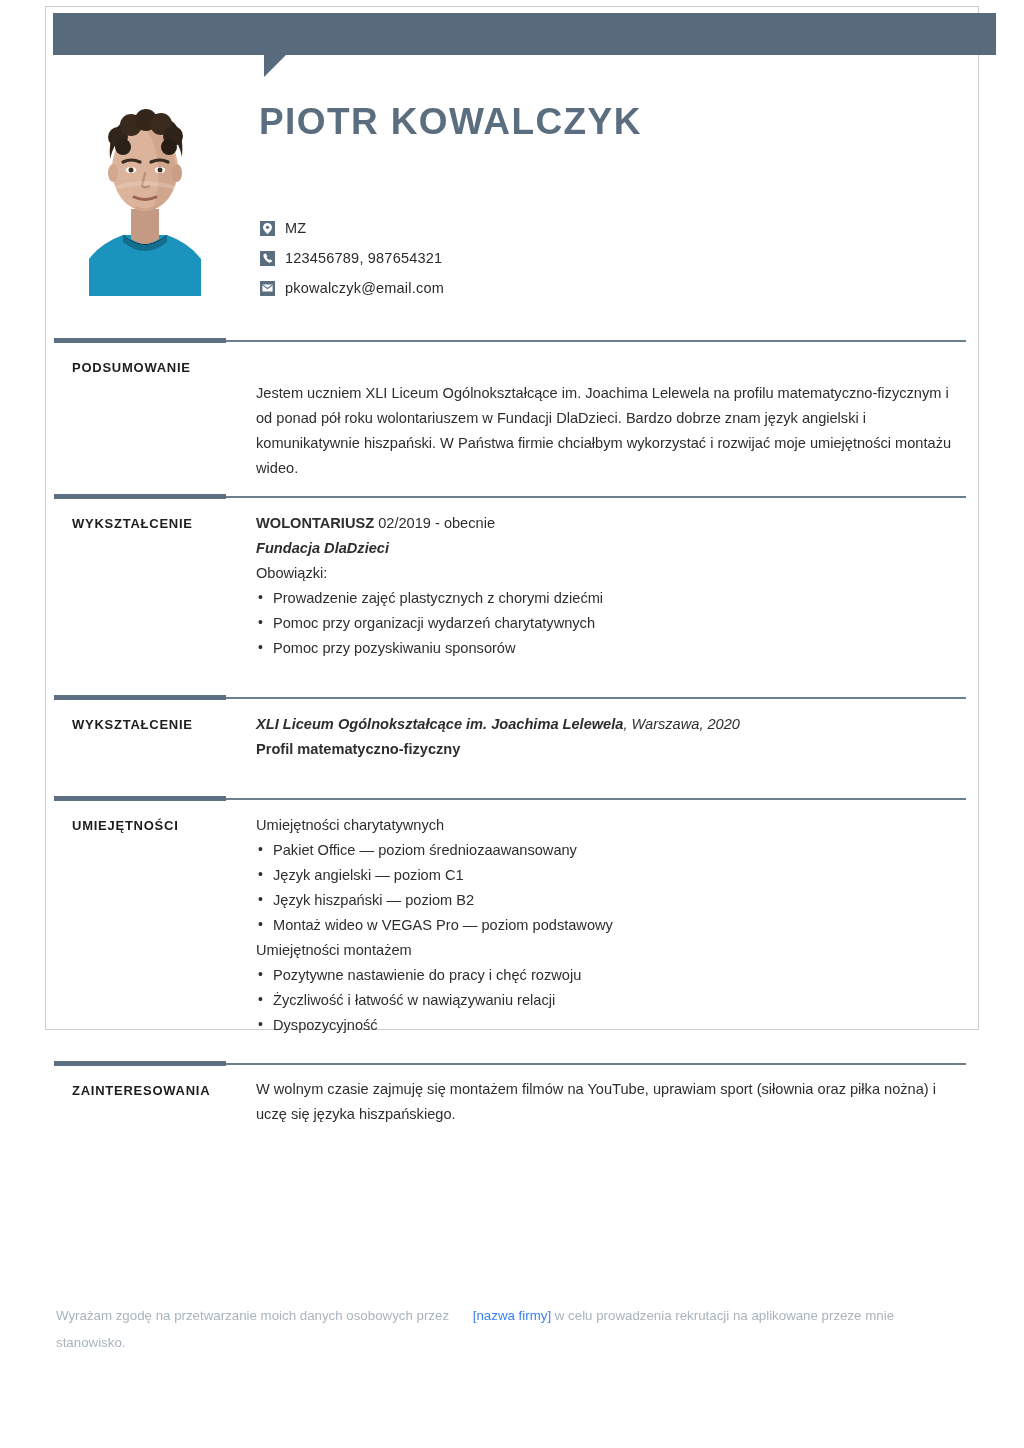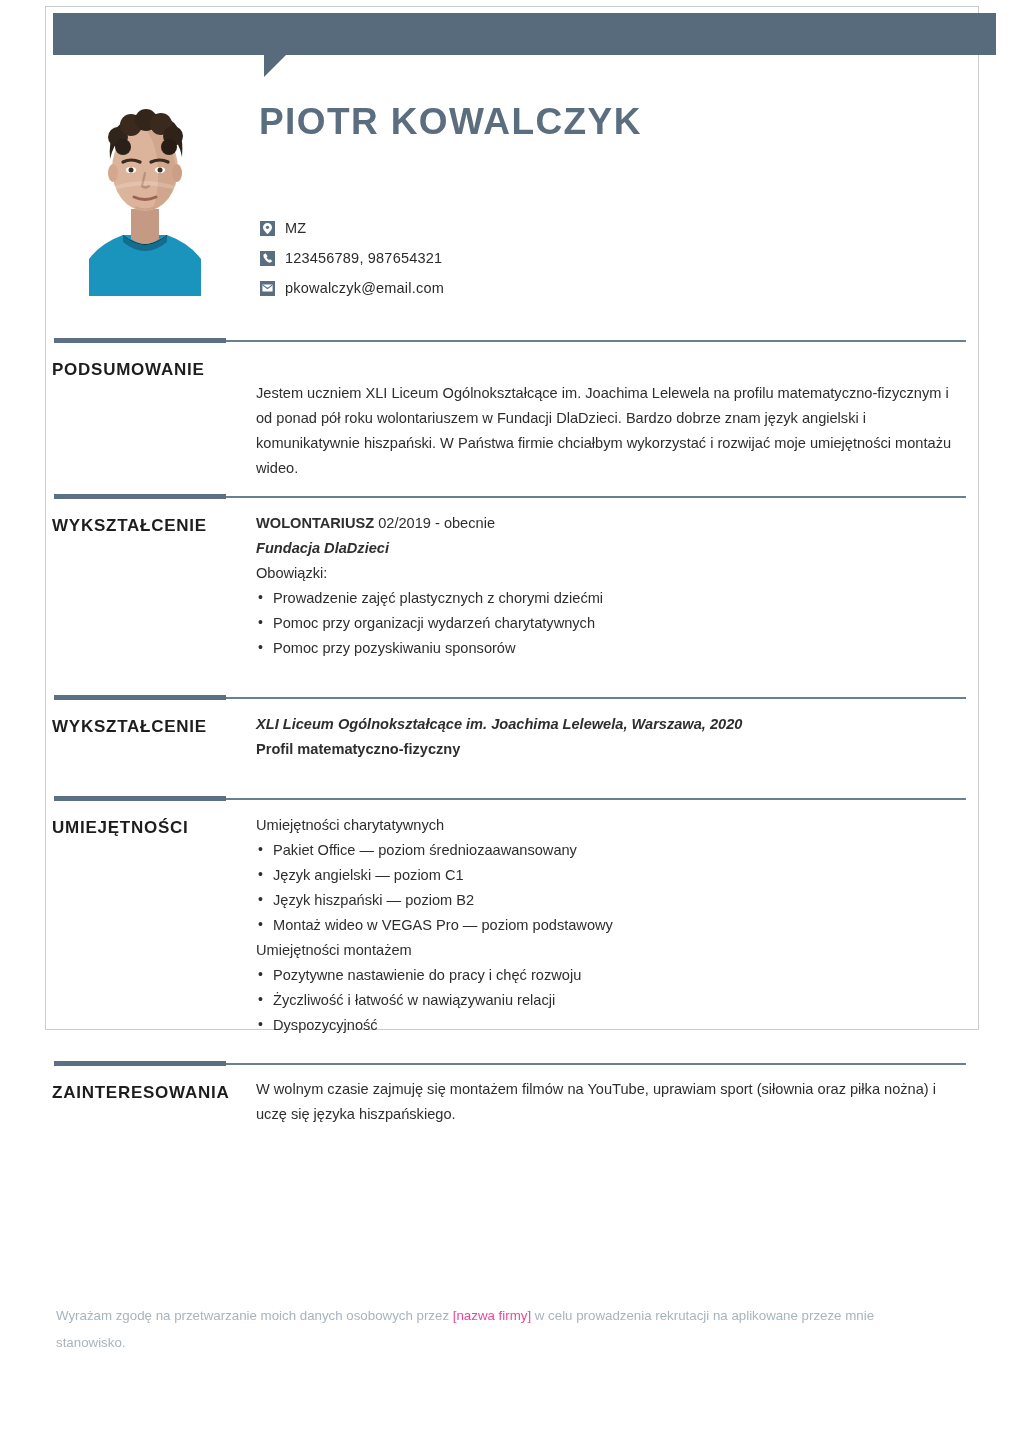--- a/index.html
+++ b/index.html
@@ -117,42 +117,42 @@
   .divider .thin {
     position: absolute;
     left: 172px;
     top: 2px;
     width: 740px;
     height: 1.6px;
     background: #6a808f;
   }
   .sec-label {
     position: absolute;
-    left: 6px;
+    left: 26px;
     top: 22px;
     width: 195px;
-    font-size: 17px;
+    font-size: 13px;
     font-weight: bold;
     color: #1d1d1d;
     letter-spacing: 0.75px;
     white-space: nowrap;
   }
   .sec-body {
     position: absolute;
     left: 210px;
     top: 18px;
     width: 710px;
     font-size: 14.6px;
     color: #2e2e2e;
     line-height: 25px;
   }
   .sec-body p { margin: 0; }
   .b { font-weight: bold; }
   .bi { font-weight: bold; font-style: italic; }
-  .i { font-style: italic; font-weight: bold; }
+  .i { font-style: italic; }
   ul.bullets {
     margin: 0;
     padding: 0;
     list-style: none;
   }
   ul.bullets li {
     position: relative;
     padding-left: 17px;
     line-height: 25px;
   }
@@ -168,21 +168,21 @@
   
   .footer {
     position: absolute;
     left: 10px;
     top: 1295px;
     width: 890px;
     font-size: 13.3px;
     line-height: 27px;
     color: #a9b4bd;
   }
-  .footer .hl { color: #ec4899; }
+  .footer .hl { color: #3b82f6; margin-left: 20px; }
 </style>
 </head>
 <body>
 
 <div class="page">
 
   <div class="header-bar"></div>
   <div class="header-tab"></div>
 
   <div class="photo">

